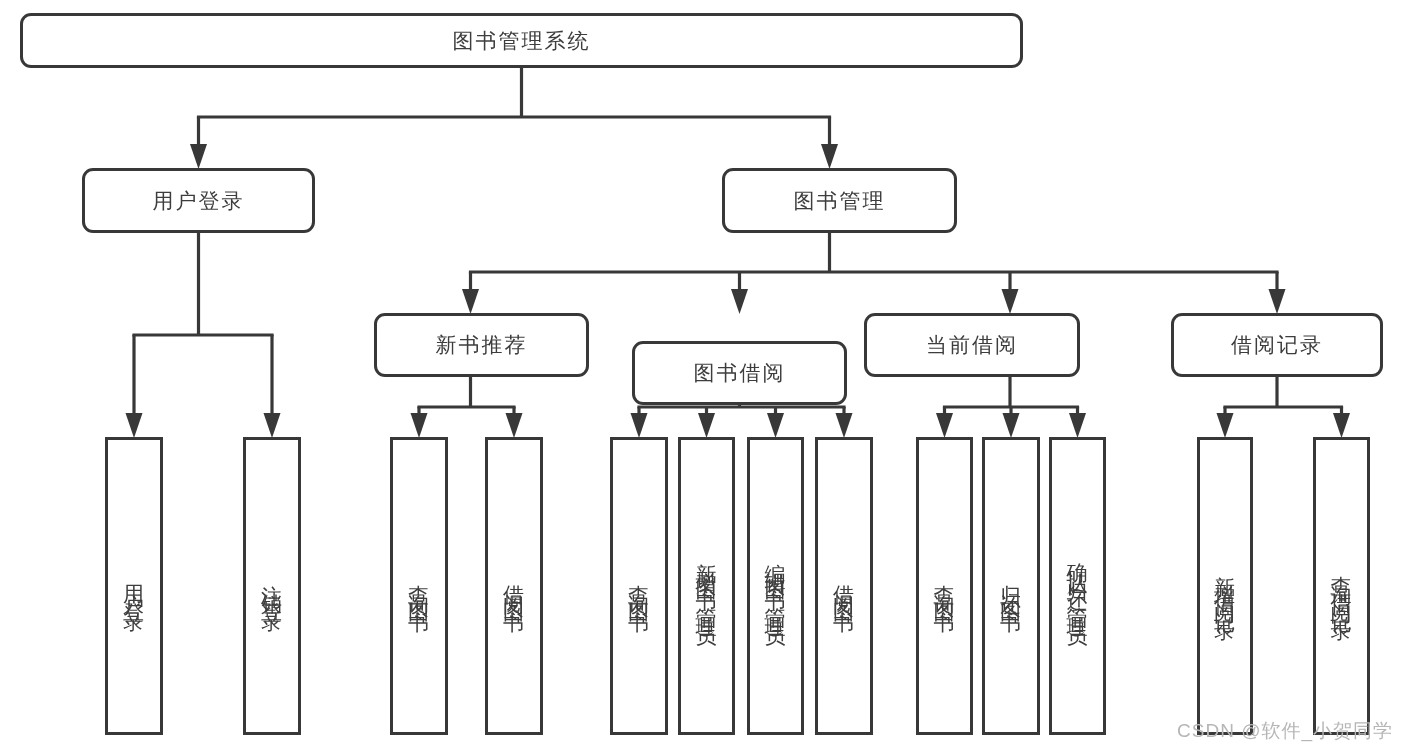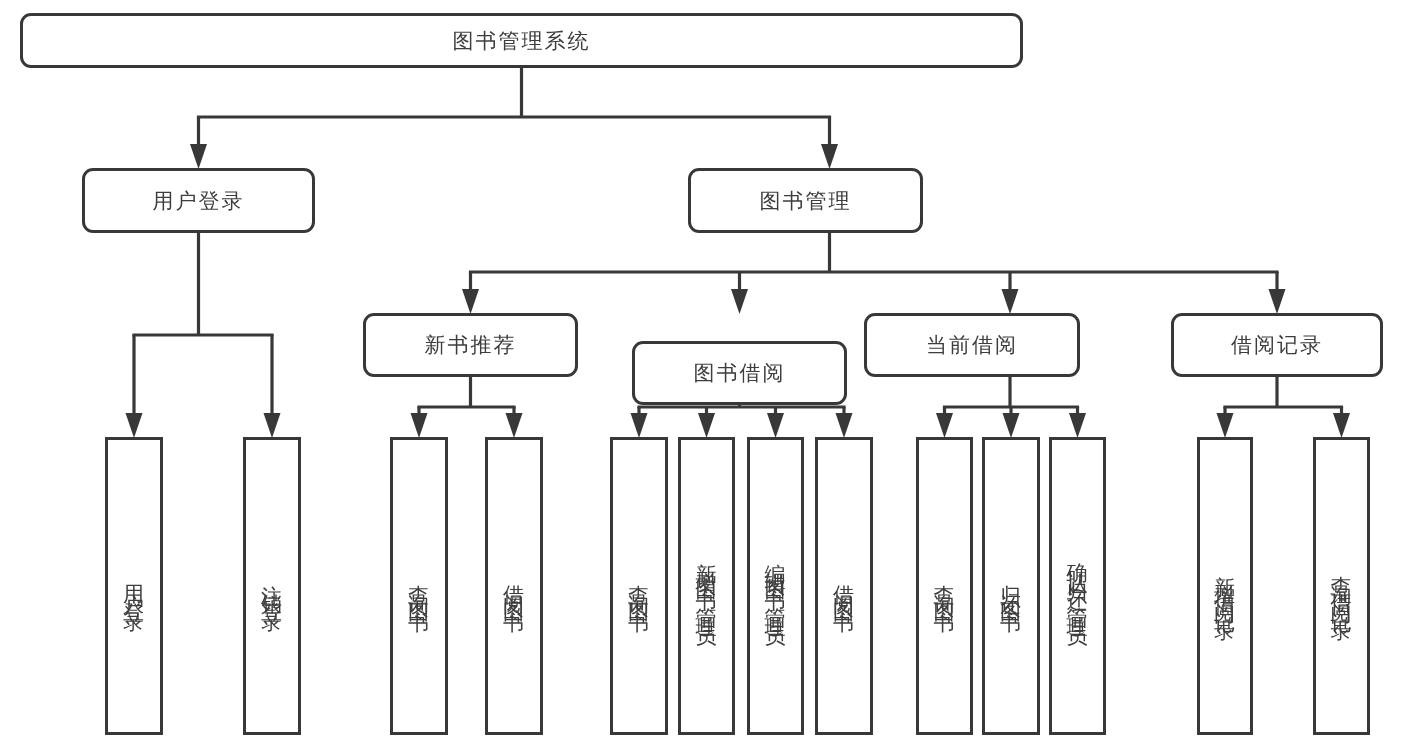--- a/index.html
+++ b/index.html
@@ -112,32 +112,33 @@
       <line x1="1277" y1="377" x2="1277" y2="407" stroke="#383838" stroke-width="3.2"></line>
       <line x1="1223.4" y1="407" x2="1343.1" y2="407" stroke="#383838" stroke-width="3.2"></line>
       <line x1="1225" y1="407" x2="1225" y2="416" stroke="#383838" stroke-width="3.2"></line>
       <polygon points="1216.5,413 1233.5,413 1225,438" fill="#383838"></polygon>
       <line x1="1341.5" y1="407" x2="1341.5" y2="416" stroke="#383838" stroke-width="3.2"></line>
       <polygon points="1333,413 1350,413 1341.5,438" fill="#383838"></polygon>
     </svg>
   <div id="nodes">
       <div class="box horizontal" style="left: 20px; top: 13px; width: 1003px; height: 55px;">图书管理系统</div>
       <div class="box horizontal" style="left: 82px; top: 168px; width: 233px; height: 65px;">用户登录</div>
-      <div class="box horizontal" style="left: 688px; top: 168px; width: 235px; height: 65px;">图书管理</div>
-      <div class="box horizontal" style="left: 363px; top: 313px; width: 215px; height: 64px;">新书推荐</div>
+      <div class="box horizontal" style="left: 722px; top: 168px; width: 235px; height: 65px;">图书管理</div>
+      <div class="box horizontal" style="left: 374px; top: 313px; width: 215px; height: 64px;">新书推荐</div>
       <div class="box horizontal" style="left: 632px; top: 313px; width: 215px; height: 64px; margin-top: 28px;">图书借阅</div>
       <div class="box horizontal" style="left: 864px; top: 313px; width: 216px; height: 64px;">当前借阅</div>
       <div class="box horizontal" style="left: 1171px; top: 313px; width: 212px; height: 64px;">借阅记录</div>
       <div class="box vertical" style="left: 105px; top: 437px; width: 58px; height: 298px;">用户登录</div>
       <div class="box vertical" style="left: 243px; top: 437px; width: 58px; height: 298px;">注销登录</div>
       <div class="box vertical" style="left: 390px; top: 437px; width: 58px; height: 298px;">查询图书</div>
       <div class="box vertical" style="left: 485px; top: 437px; width: 58px; height: 298px;">借阅图书</div>
       <div class="box vertical" style="left: 610px; top: 437px; width: 58px; height: 298px;">查询图书</div>
       <div class="box vertical" style="left: 678px; top: 437px; width: 57px; height: 298px;">新增图书（管理员）</div>
       <div class="box vertical" style="left: 747px; top: 437px; width: 57px; height: 298px;">编辑图书（管理员）</div>
       <div class="box vertical" style="left: 815px; top: 437px; width: 58px; height: 298px;">借阅图书</div>
       <div class="box vertical" style="left: 916px; top: 437px; width: 57px; height: 298px;">查询图书</div>
       <div class="box vertical" style="left: 982px; top: 437px; width: 58px; height: 298px;">归还图书</div>
       <div class="box vertical" style="left: 1049px; top: 437px; width: 57px; height: 298px;">确认归还（管理员）</div>
       <div class="box vertical" style="left: 1197px; top: 437px; width: 56px; height: 298px;">新增借阅记录</div>
       <div class="box vertical" style="left: 1313px; top: 437px; width: 57px; height: 298px;">查询借阅记录</div>
     </div>
+  <div id="watermark">CSDN @软件_小贺同学</div>
 </div>
 
 </body></html>

